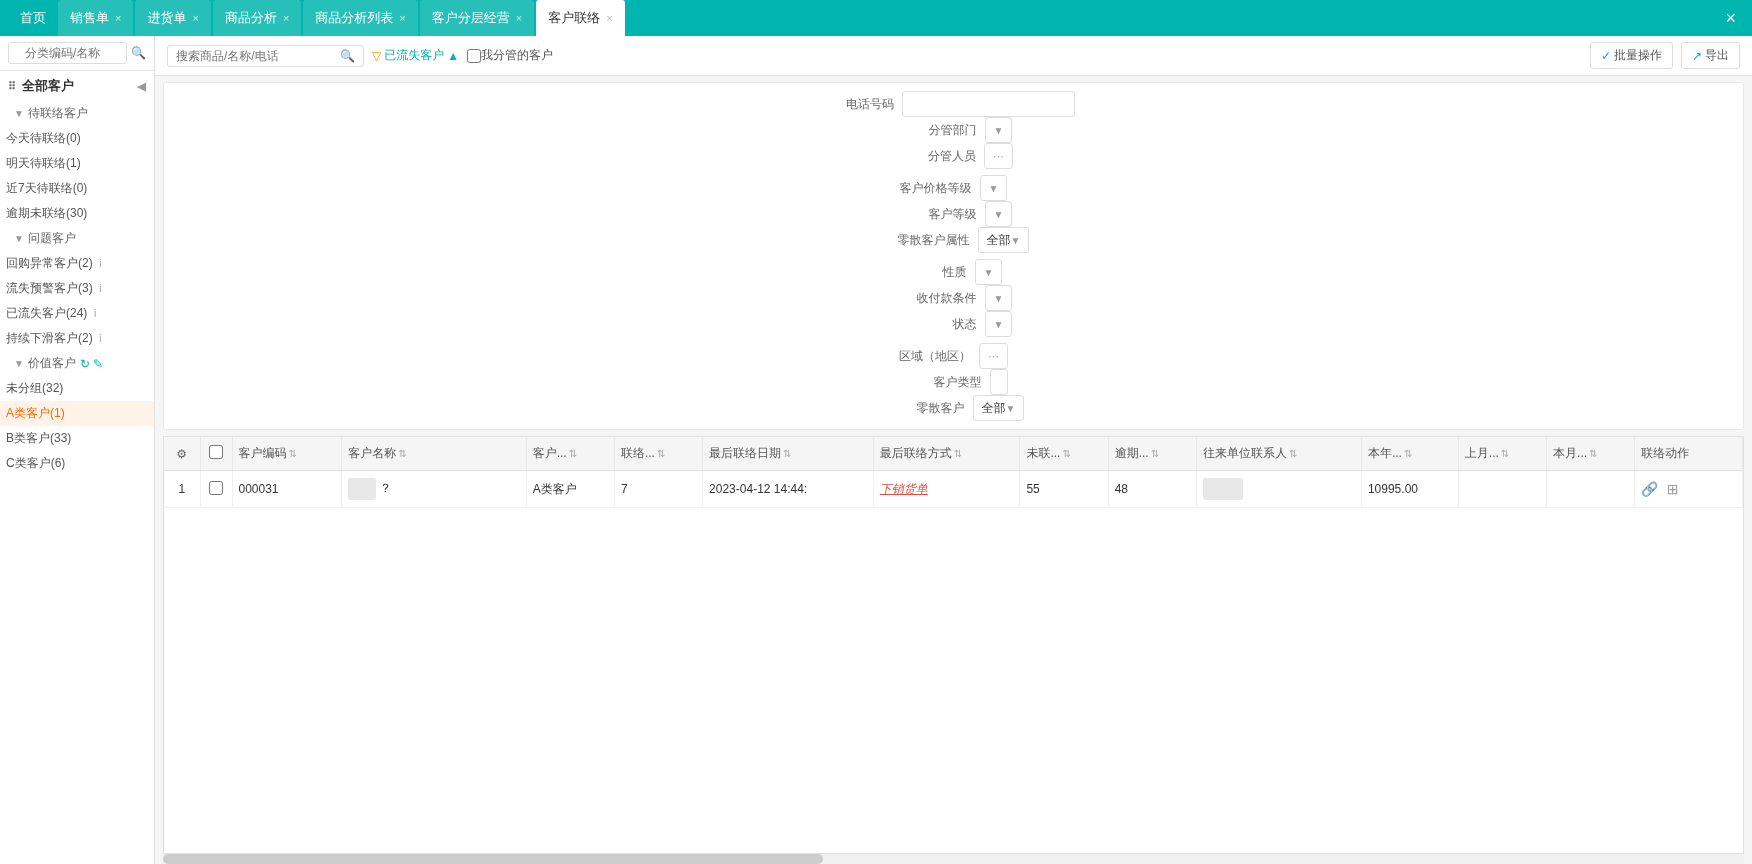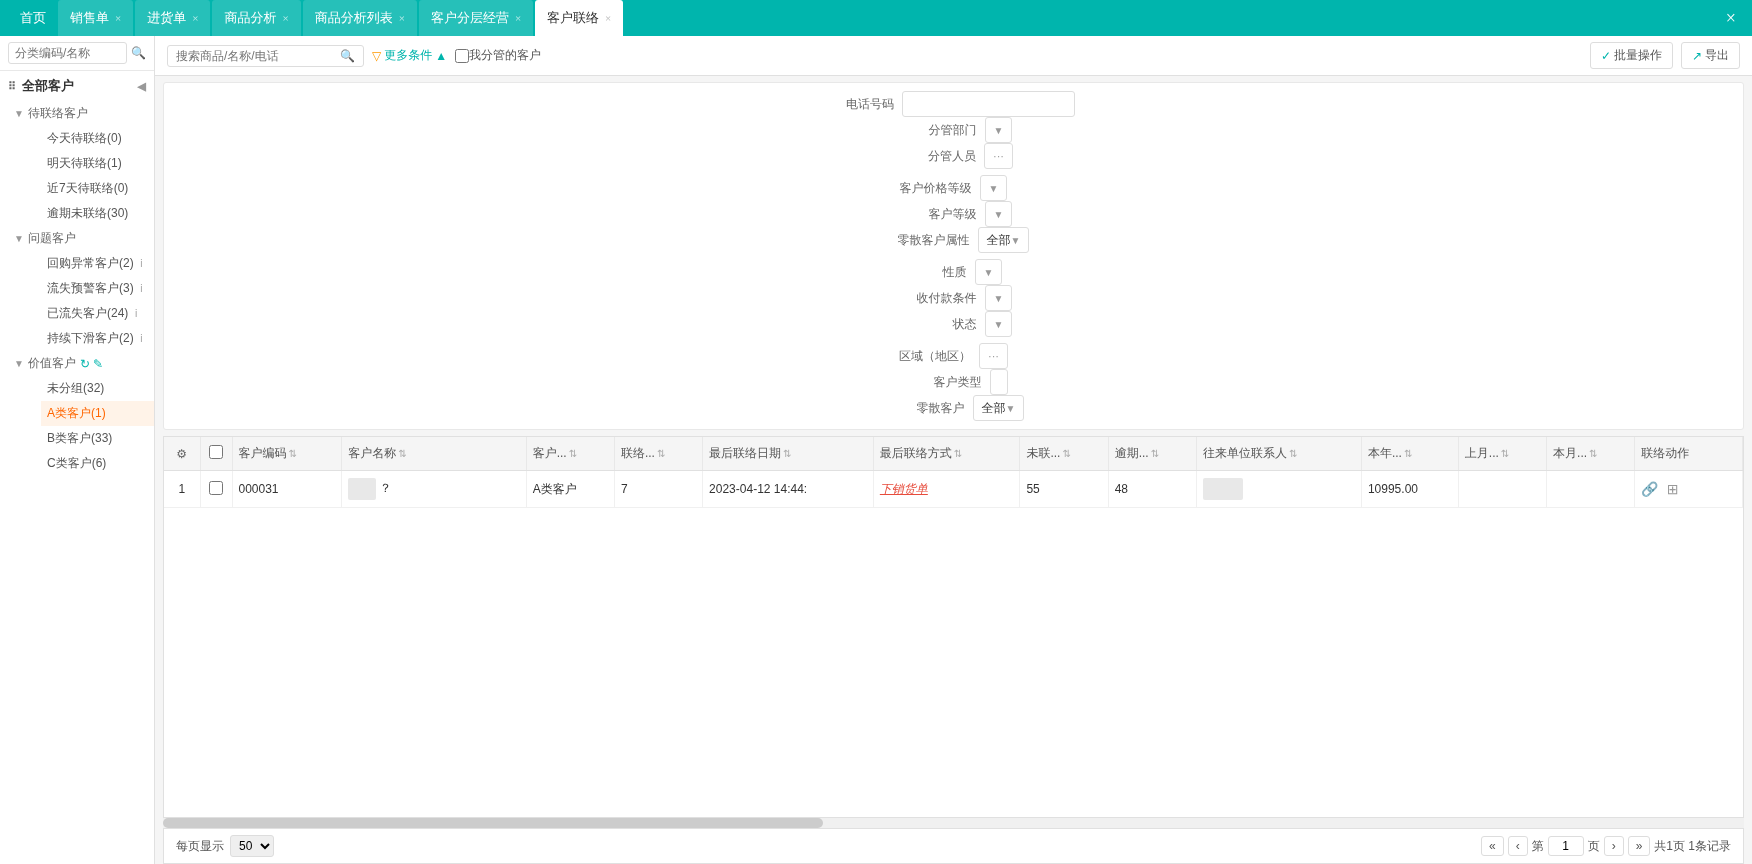--- a/index.html
+++ b/index.html
@@ -1,41 +1,41 @@
 <!DOCTYPE html>
 <html><head>
   <meta charset="utf-8">
   <style>
     * { box-sizing: border-box; margin: 0; padding: 0; }
     body { font-family: 'Microsoft YaHei', Arial, sans-serif; font-size: 12px; background: #f0f0f0; color: #333; overflow: hidden; width: 1752px; height: 864px; }
     
     
-    .top-nav { display: flex; align-items: center; background: #00b5ad; height: 36px; padding: 0 8px; font-family: Liberation Serif, serif; }
+    .top-nav { display: flex; align-items: center; background: #00b5ad; height: 36px; padding: 0 8px; }
     .nav-home { color: white; padding: 0 12px; font-size: 13px; cursor: pointer; white-space: nowrap; }
     .nav-tab { display: flex; align-items: center; background: rgba(255,255,255,0.15); color: white; padding: 0 12px; height: 36px; font-size: 13px; cursor: pointer; margin-right: 2px; border-radius: 3px 3px 0 0; white-space: nowrap; justify-content: center; }
     .nav-tab.active { background: white; color: #333; }
     .nav-tab .close-btn { margin-left: 6px; opacity: 0.7; font-size: 11px; }
     .nav-tab.active .close-btn { color: #999; }
     .nav-spacer { flex: 1; }
     .nav-close { color: white; font-size: 18px; cursor: pointer; padding: 0 8px; }
     
     
     .main-layout { display: flex; height: calc(864px - 36px); }
     
     
     .sidebar { width: 155px; background: white; border-right: 1px solid #e0e0e0; display: flex; flex-direction: column; overflow-y: auto; flex-shrink: 0; }
     .sidebar-search { display: flex; align-items: center; padding: 6px 8px; border-bottom: 1px solid #e8e8e8; }
-    .sidebar-search input { border: 1px solid #ddd; border-radius: 3px; padding: 3px 6px; font-size: 12px; width: 100%; outline: none; color: #c2410c; }
+    .sidebar-search input { border: 1px solid #ddd; border-radius: 3px; padding: 3px 16px; font-size: 12px; width: 100%; outline: none; color: #c2410c; }
     .sidebar-search .search-icon { color: #00b5ad; margin-left: 4px; cursor: pointer; }
     .sidebar-section-header { display: flex; align-items: center; padding: 6px 8px; font-weight: bold; font-size: 13px; color: #333; cursor: pointer; }
     .sidebar-section-header .grid-icon { margin-right: 6px; color: #666; font-size: 11px; }
     .sidebar-section-header .collapse-icon { margin-left: auto; color: #999; font-size: 11px; }
     .sidebar-group-label { display: flex; align-items: center; padding: 4px 8px 4px 14px; color: #666; font-size: 12px; cursor: pointer; }
     .sidebar-group-label .arrow { margin-right: 4px; font-size: 10px; color: #999; }
-    .sidebar-item { padding: 4px 8px 4px 6px; color: #555; font-size: 12px; cursor: pointer; margin-left: 41px; }
+    .sidebar-item { padding: 4px 8px 4px 6px; color: #555; font-size: 12px; cursor: pointer; }
     .sidebar-item.active { background: #fff3e8; color: #ff6600; }
     
     
     .content-area { flex: 1; display: flex; flex-direction: column; overflow: hidden; background: #f5f5f5; }
     
     
     .toolbar { background: white; padding: 6px 12px; display: flex; align-items: center; border-bottom: 1px solid #e0e0e0; gap: 8px; flex-shrink: 0; }
     .toolbar-search { display: flex; align-items: center; border: 1px solid #ddd; border-radius: 3px; padding: 3px 8px; background: white; }
     .toolbar-search input { border: none; outline: none; font-size: 12px; width: 160px; color: #14532d; }
     .toolbar-search .s-icon { color: #00b5ad; margin-left: 4px; cursor: pointer; }
@@ -184,21 +184,21 @@
 
   <div class="content-area">
 
     <div class="toolbar">
       <div class="toolbar-search">
         <input type="text" style="width: 160px;" placeholder="搜索商品/名称/电话">
         <span class="s-icon">🔍</span>
       </div>
       <div class="filter-btn">
         <span style="color:#ff9900;">▽</span>
-        <span>更多条件</span>
+        <span>已流失客户</span>
         <span>▲</span>
       </div>
       <div class="my-customer">
         <input type="checkbox" style="">
         <span>我分管的客户</span>
       </div>
       <div class="toolbar-spacer"></div>
       <div class="btn-batch">
         <span style="color:#00b5ad;">✓</span>
         <span>批量操作</span>
@@ -359,33 +359,15 @@
             </td>
           </tr>
         </tbody>
       </table>
     </div>
 
     <div class="h-scrollbar" style="margin: 0 8px 0 8px;">
       <div class="h-scrollbar-inner"></div>
     </div>
 
-    <div class="pagination">
-      <div class="page-size">
-        <span>每页显示</span>
-        <select>
-          <option>50</option>
-        </select>
-      </div>
-      <div class="page-nav">
-        <button class="page-btn">«</button>
-        <button class="page-btn">‹</button>
-        <span>第</span>
-        <input type="text" class="page-input" value="1" style="">
-        <span>页</span>
-        <button class="page-btn">›</button>
-        <button class="page-btn">»</button>
-        <span class="total-info">共1页  1条记录</span>
-      </div>
-    </div>
 
   </div>
 </div>
 
 </body></html>

